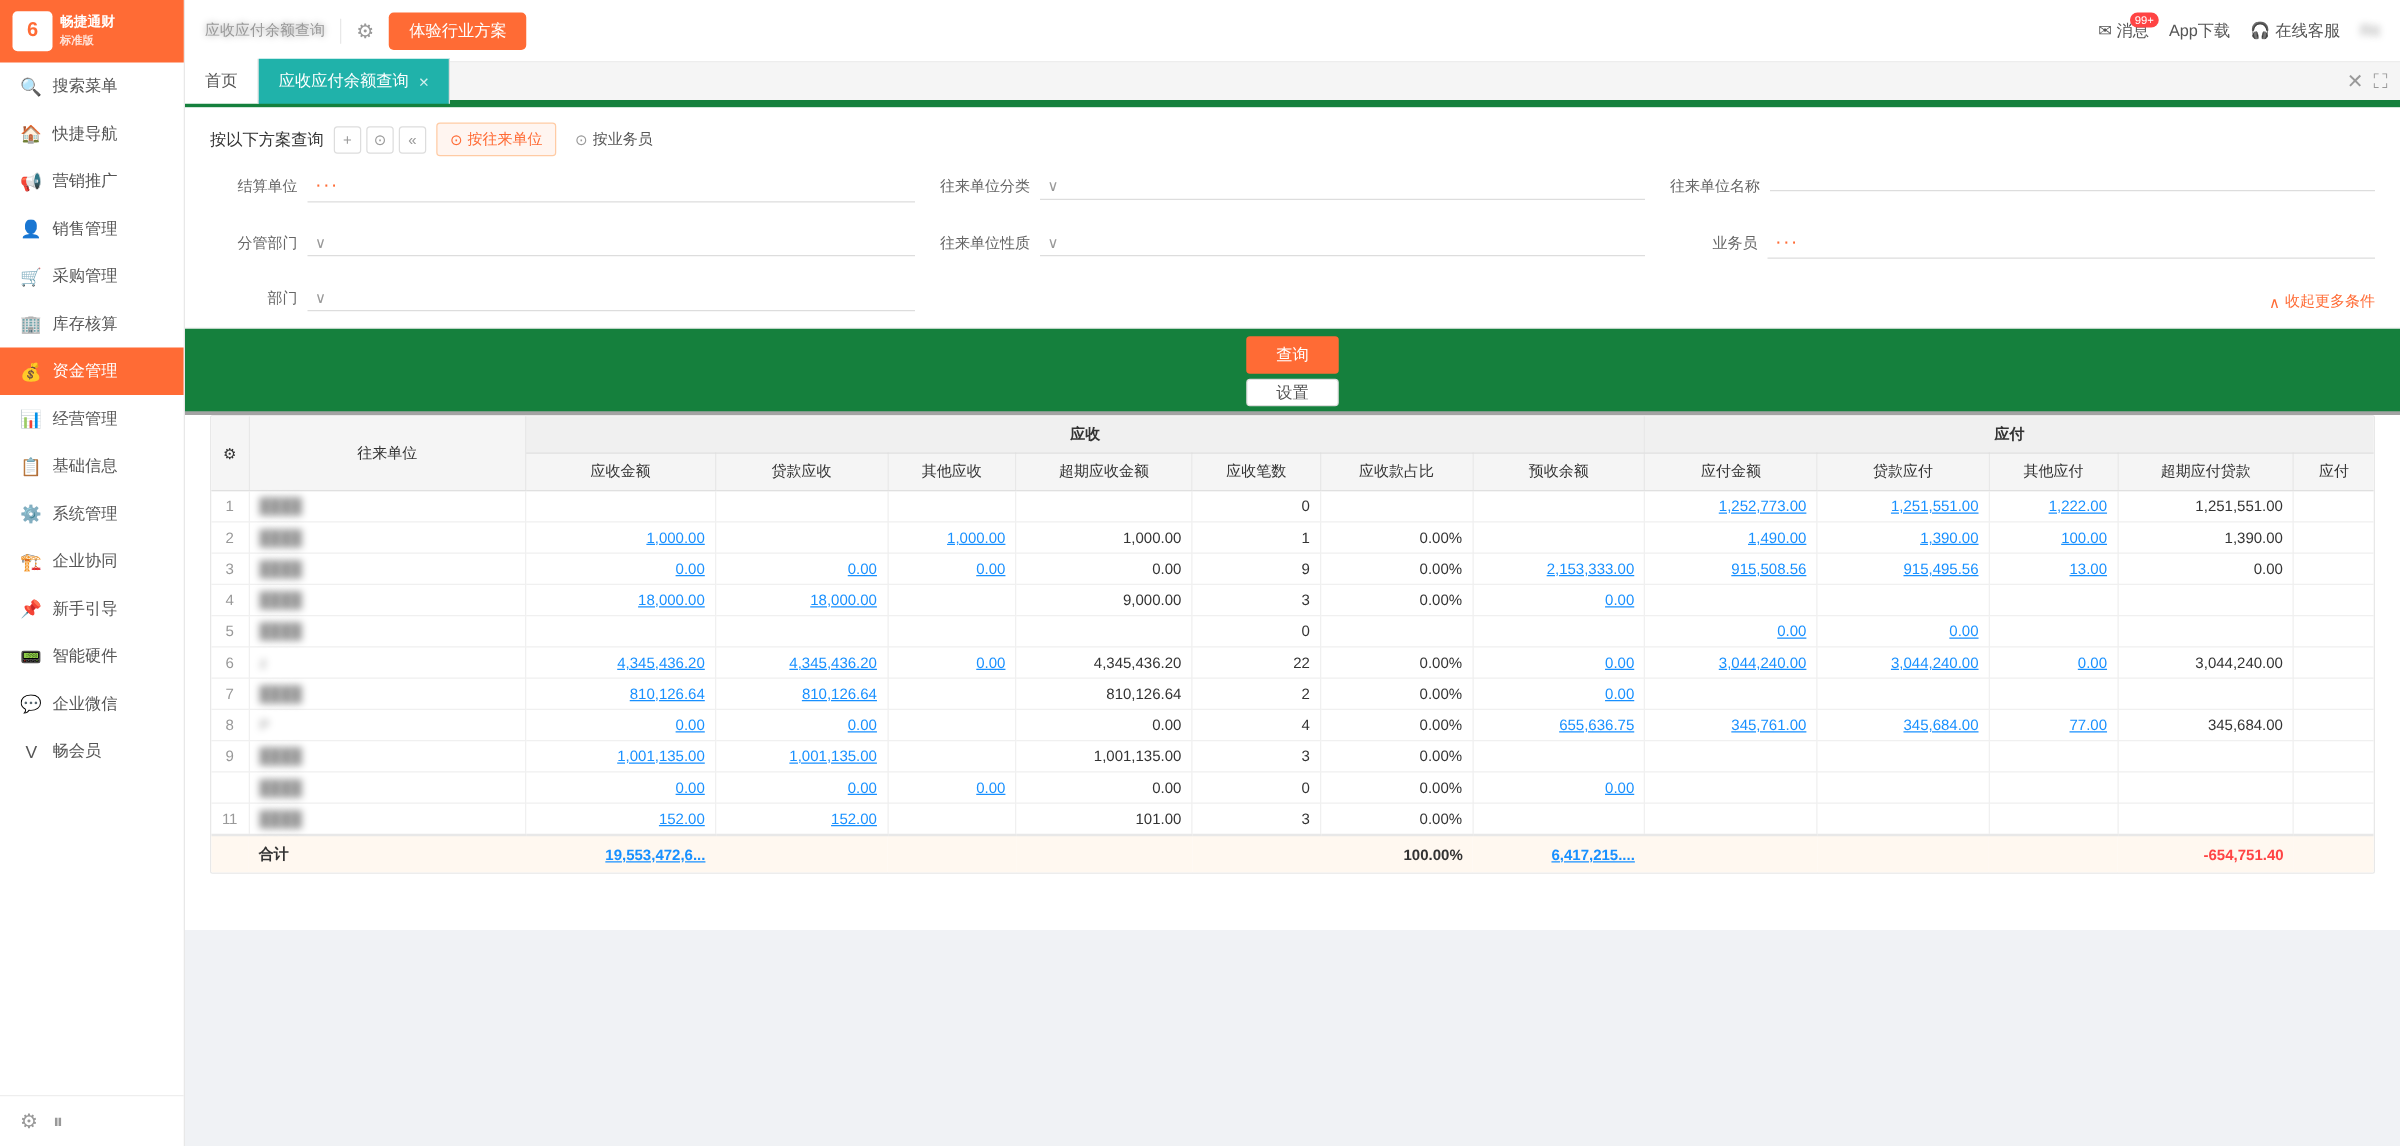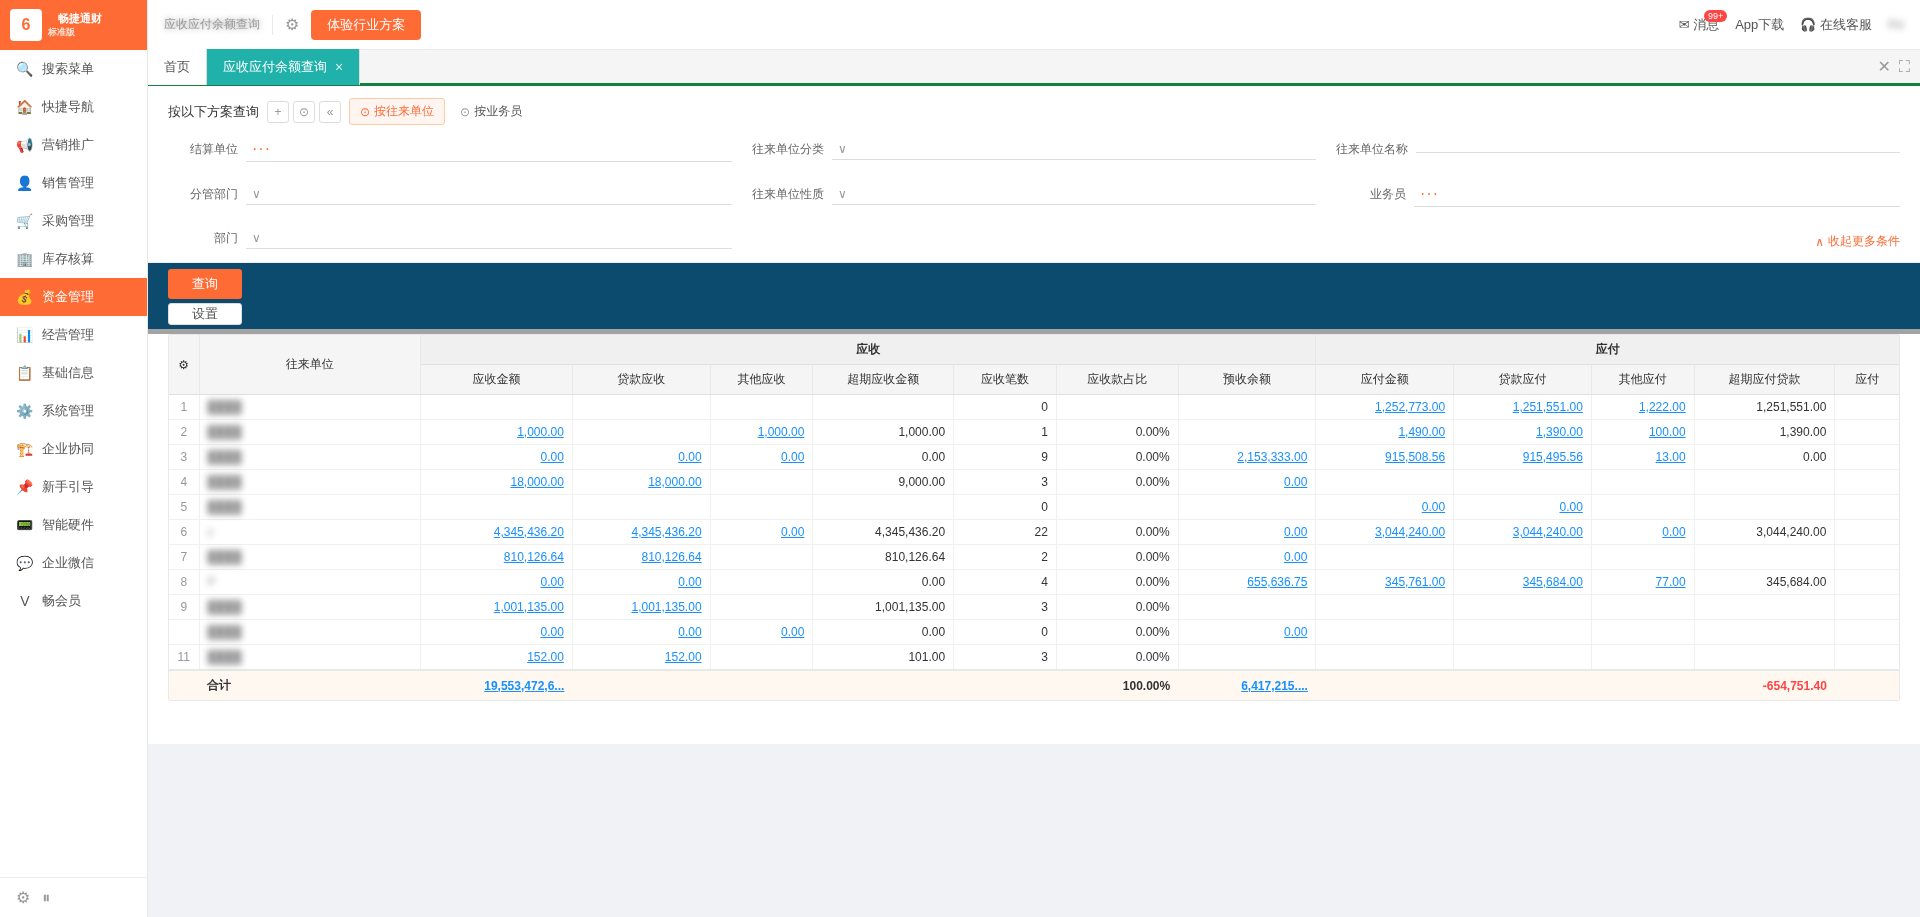--- a/index.html
+++ b/index.html
@@ -2,21 +2,21 @@
 <html><head>
   <meta charset="utf-8">
   <style>
     * { box-sizing: border-box; margin: 0; padding: 0; }
     body { font-family: "Microsoft YaHei", Arial, sans-serif; font-size: 12px; background: #f0f2f5; color: #333; height: 917px; overflow: hidden; display: flex; }
 
     
     .sidebar { width: 148px; background: #fff; display: flex; flex-direction: column; border-right: 1px solid #e8e8e8; flex-shrink: 0; height: 917px; }
     .sidebar-logo { height: 50px; background: #ff6b35; display: flex; align-items: center; padding: 0 10px; color: white; font-weight: bold; font-size: 14px; }
     .sidebar-logo .logo-icon { width: 32px; height: 32px; background: #fff; border-radius: 4px; display: flex; align-items: center; justify-content: center; color: #ff6b35; font-weight: bold; font-size: 16px; margin-right: 6px; }
-    .sidebar-logo .logo-text { font-size: 11px; line-height: 1.3; margin-left: 10px; }
+    .sidebar-logo .logo-text { font-size: 11px; line-height: 1.3; }
     .sidebar-logo .badge-std { font-size: 9px; color: rgba(255,255,255,0.8); }
     .sidebar-nav { flex: 1; overflow-y: auto; }
     .sidebar-item { display: flex; align-items: center; padding: 10px 16px; cursor: pointer; color: #555; transition: background 0.2s; }
     .sidebar-item.active { background: #ff6b35; color: white; }
     .sidebar-item .s-icon { width: 18px; height: 18px; margin-right: 8px; display: flex; align-items: center; justify-content: center; font-size: 14px; }
     .sidebar-item .s-label { font-size: 13px; }
     .sidebar-footer { padding: 10px 16px; display: flex; align-items: center; gap: 12px; border-top: 1px solid #eee; }
     .sidebar-footer .foot-icon { color: #999; cursor: pointer; font-size: 16px; }
 
     
@@ -27,21 +27,21 @@
     .top-header .breadcrumb-path { color: #999; font-size: 12px; }
     .top-header .divider-v { width: 1px; height: 20px; background: #e8e8e8; }
     .top-header .gear-btn { color: #999; cursor: pointer; font-size: 16px; }
     .top-header .promo-btn { background: #ff6b35; color: white; border: none; padding: 6px 16px; border-radius: 4px; cursor: pointer; font-size: 13px; }
     .top-header .spacer { flex: 1; }
     .top-header .header-actions { display: flex; align-items: center; gap: 16px; color: #555; font-size: 13px; }
     .top-header .msg-badge { position: relative; cursor: pointer; }
     .top-header .badge-num { position: absolute; top: -6px; right: -8px; background: #ff4444; color: white; font-size: 9px; border-radius: 8px; padding: 1px 4px; }
 
     
-    .tab-bar { height: 36px; background: #f5f5f5; display: flex; align-items: center; padding: 0 0 0 0; border-bottom: 3px solid #15803d; flex-shrink: 0; justify-content: space-between; }
+    .tab-bar { height: 36px; background: #f5f5f5; display: flex; align-items: center; padding: 0 0 0 0; border-bottom: 6px solid #15803d; flex-shrink: 0; justify-content: space-between; }
     .tab-item { height: 36px; display: flex; align-items: center; padding: 0 16px; cursor: pointer; font-size: 13px; color: #555; border-right: 1px solid #ddd; background: #e8e8e8; }
     .tab-item.active { background: #20b2aa; color: white; }
     .tab-item .tab-close { margin-left: 8px; color: rgba(255,255,255,0.8); font-size: 14px; }
     .tab-home { height: 36px; display: flex; align-items: center; padding: 0 16px; cursor: pointer; font-size: 13px; color: #555; border-right: 1px solid #ddd; background: #fff; }
     .tab-bar-actions { margin-left: auto; display: flex; align-items: center; padding: 0 10px; gap: 8px; }
     .tab-bar-actions span { color: #999; cursor: pointer; font-size: 16px; }
 
     
     .content { flex: 1; overflow-y: auto; background: #fff; padding: 0; }
 
@@ -275,21 +275,21 @@
         </div>
         <div style="display:flex; align-items:flex-end; justify-content:flex-end; grid-column: 2 / 4;">
           <div class="collapse-btn">
             <span>∧</span>
             <span>收起更多条件</span>
           </div>
         </div>
       </div>
     </div>
 
-    <div style="display:flex; justify-content:flex-start; padding: 6px 20px 4px; background:#0c4a6e; border-bottom:5px solid #a3a3a3;">
+    <div style="display:flex; justify-content:center; padding: 6px 20px 4px; background:#15803d; border-bottom:3px solid #a3a3a3;">
       <div style="display:flex; flex-direction:column; gap:4px;">
         <button class="query-btn">查询</button>
         <button class="set-btn">设置</button>
       </div>
     </div>
 
     <div class="table-area">
       <div class="table-container">
         <table>
           <thead>

